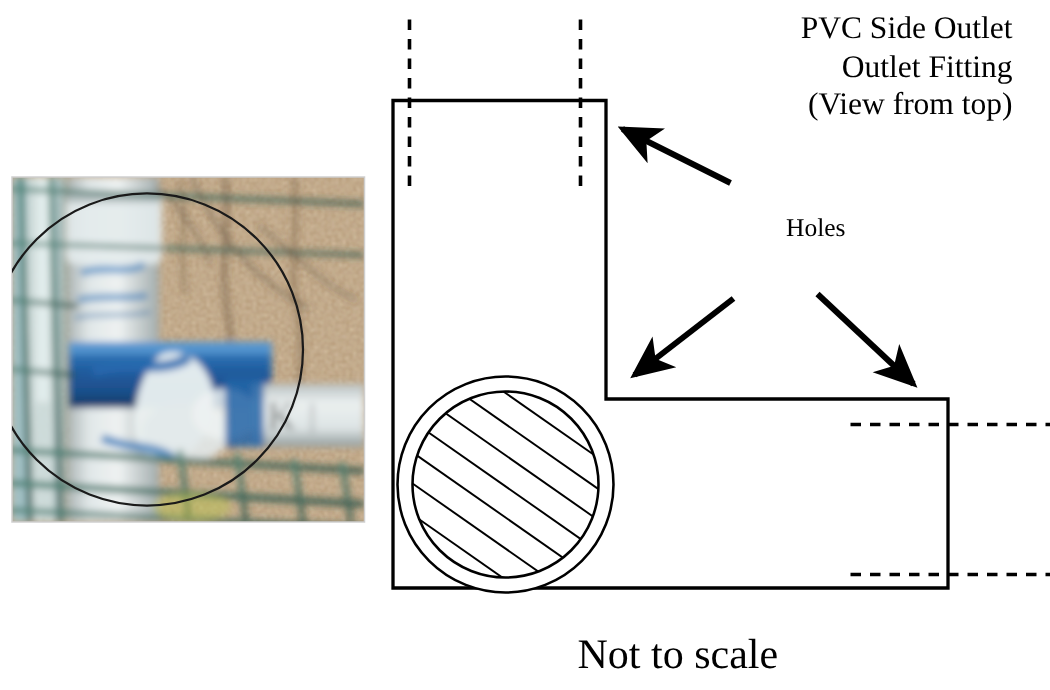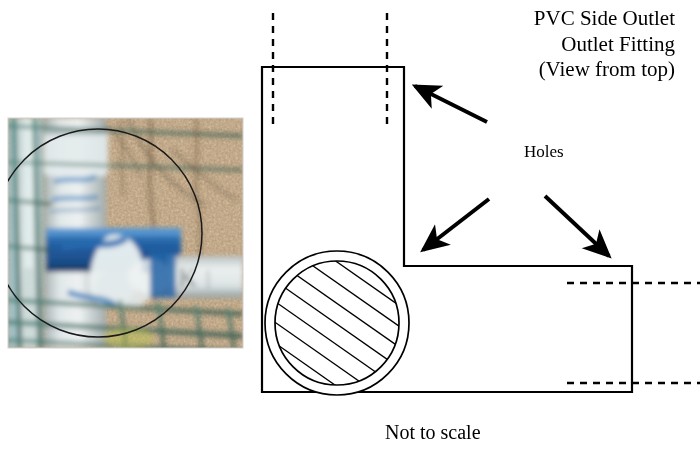--- a/index.html
+++ b/index.html
@@ -42,21 +42,21 @@
   #title-block div { display: block; }
   #holes-label {
     left: 481px;
     top: 142px;
     font-size: 17px;
     margin-left: 43px;
   }
   #scale-note {
     left: 385px;
     top: 420px;
-    font-size: 20px;
+    font-size: 28px;
   }
 </style>
 </head>
 <body>
 
 <div id="figure">
 
   <svg id="figure-svg" viewBox="0 0 700 460">
     <defs>
       <clipPath id="photo-clip">

